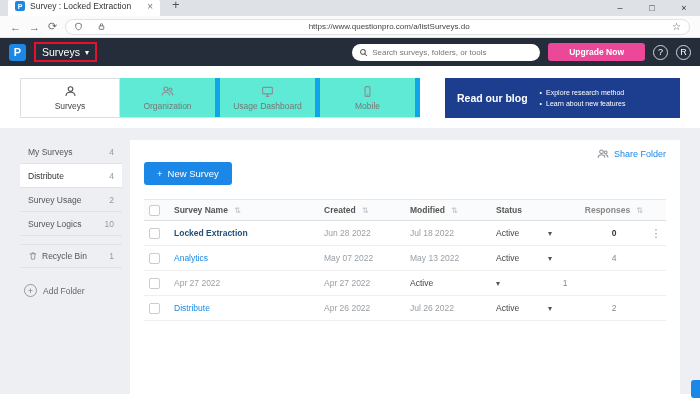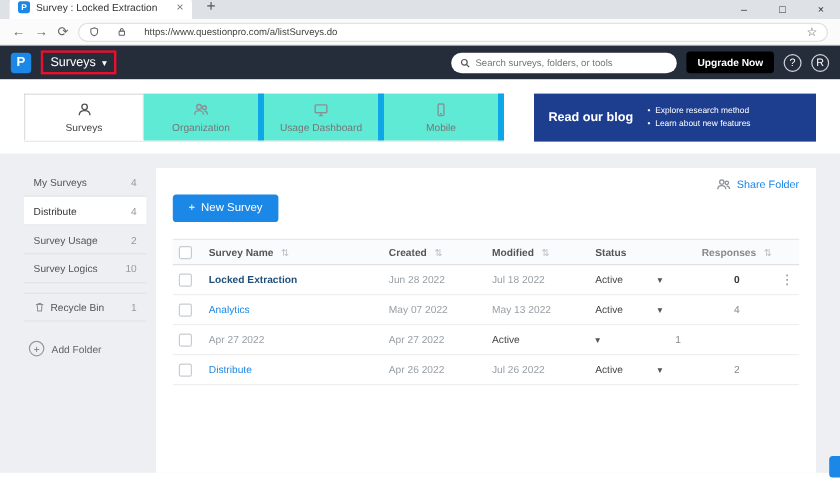--- a/index.html
+++ b/index.html
@@ -19,38 +19,38 @@
   .tab-title { white-space: nowrap; overflow: hidden; text-overflow: ellipsis; flex: 1; }
   .tab-close { color: #777; font-size: 10px; cursor: default; }
   .newtab-btn { font-size: 13px; color: #555; margin: 0 0 4px 12px; }
   .win-controls { margin-left: auto; display: flex; height: 100%; align-items: center; }
   .win-btn { width: 32px; text-align: center; font-size: 9px; color: #333; line-height: 24px; }
 
   .url-row { height: 22px; background: #fbfbfb; border-bottom: 1px solid #e3e3e3;
     display: flex; align-items: center; gap: 8px; padding: 0 10px; }
   .nav-glyph { font-size: 11px; color: #666; }
   .url-bar { flex: 1; height: 16px; background: #fff; border: 1px solid #e1e1e1; border-radius: 9px;
-    display: flex; align-items: center; gap: 14px; padding: 0 8px; font-size: 8px; color: #444; }
+    display: flex; align-items: center; gap: 14px; padding: 0 8px; font-size: 8px; color: #444; text-align: center; }
   .url-text { flex: 1; white-space: nowrap; overflow: hidden; }
   .star { font-size: 10px; color: #555; }
   .tiny-icon { color: #5f6368; }
 
   
   .app-header { height: 28px; background: #242d39; display: flex; align-items: center; gap: 8px; padding: 0 9px; }
   .qp-logo { width: 17px; height: 17px; background: #1b87e6; border-radius: 3px; color: #fff;
     font-weight: bold; font-size: 11px; display: flex; align-items: center; justify-content: center; }
   .product-menu { border: 2px solid #e8112d; padding: 2px 6px; display: flex; align-items: center; gap: 5px;
     color: #fff; font-size: 10.5px; cursor: pointer; }
   .menu-caret { font-size: 8px; color: #fff; }
   .header-search { margin-left: auto; width: 188px; height: 17px; background: #fff; border-radius: 9px;
     display: flex; align-items: center; gap: 4px; padding: 0 7px; }
   .header-search input { border: 0; outline: 0; flex: 1; font-size: 8px; color: #333;
     font-family: inherit; background: transparent; }
-  .upgrade-btn { background: #000000; color: #fff; border: 0; border-radius: 3px; font-size: 8.5px;
-    font-weight: bold; padding: 4px 9px; font-family: inherit; cursor: pointer; }
+  .upgrade-btn { background: #ec4899; color: #fff; border: 0; border-radius: 3px; font-size: 8.5px;
+    font-weight: bold; padding: 4px 21px; font-family: inherit; cursor: pointer; }
   .header-circle { width: 15px; height: 15px; border-radius: 50%; border: 1px solid #cfd4da;
     color: #fff; font-size: 9px; display: flex; align-items: center; justify-content: center; flex: 0 0 auto; }
 
   
   .section-row { margin: 12px 20px 0; display: flex; justify-content: space-between; height: 40px; }
   .nav-tabs { display: flex; border-bottom: 1px solid #ddd; }
   .nav-tab { width: 100px; display: flex; flex-direction: column; align-items: center; justify-content: center;
     gap: 3px; background: #5eead4; color: #777; font-size: 8.5px; border-right: 5px solid #0ea5e9; cursor: pointer; }
   .nav-tab.active { background: #fff; color: #444; border: 1px solid #ddd; border-bottom: 1px solid #fff; }
   .nav-tab svg { stroke: #8a9096; }

